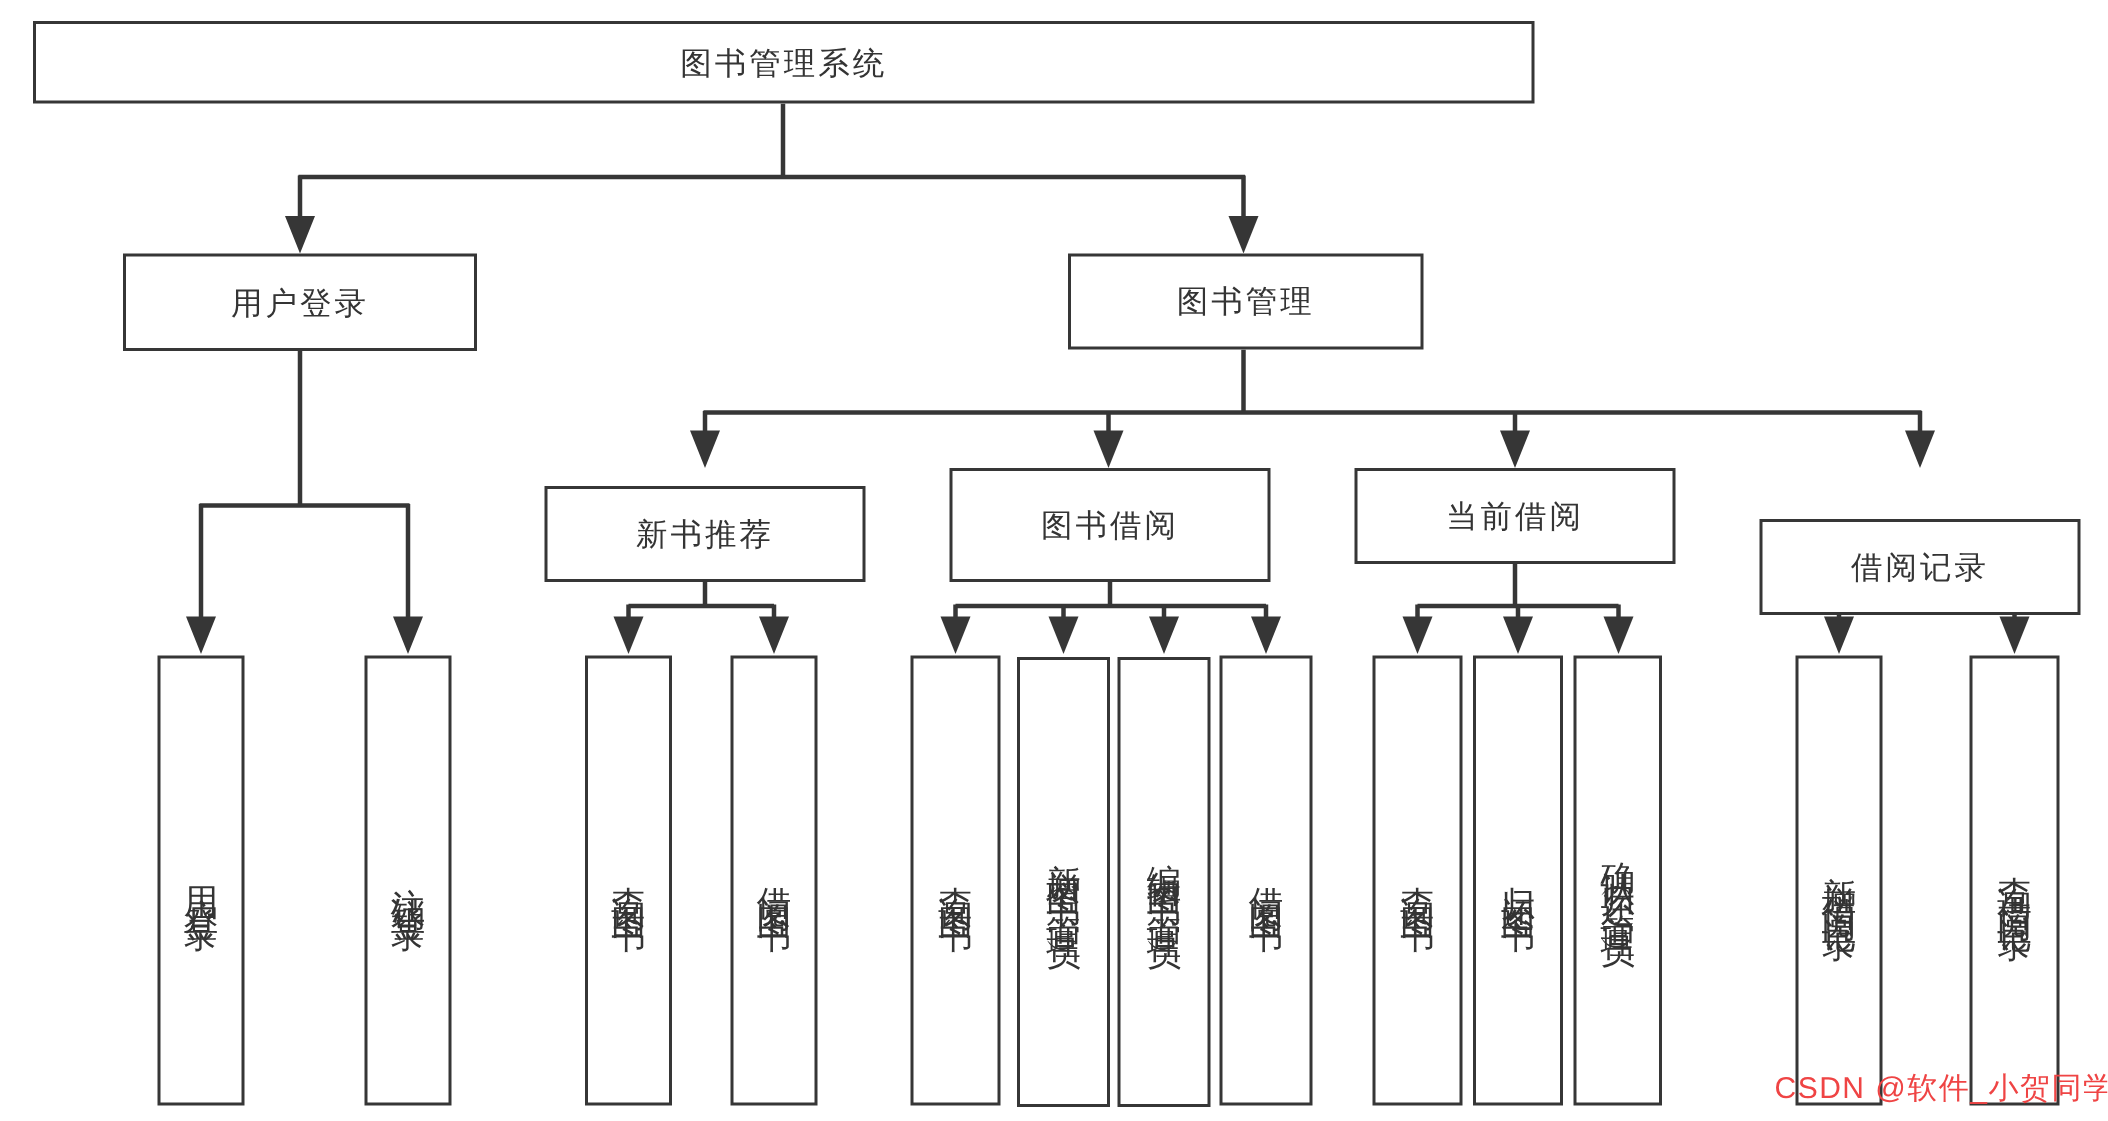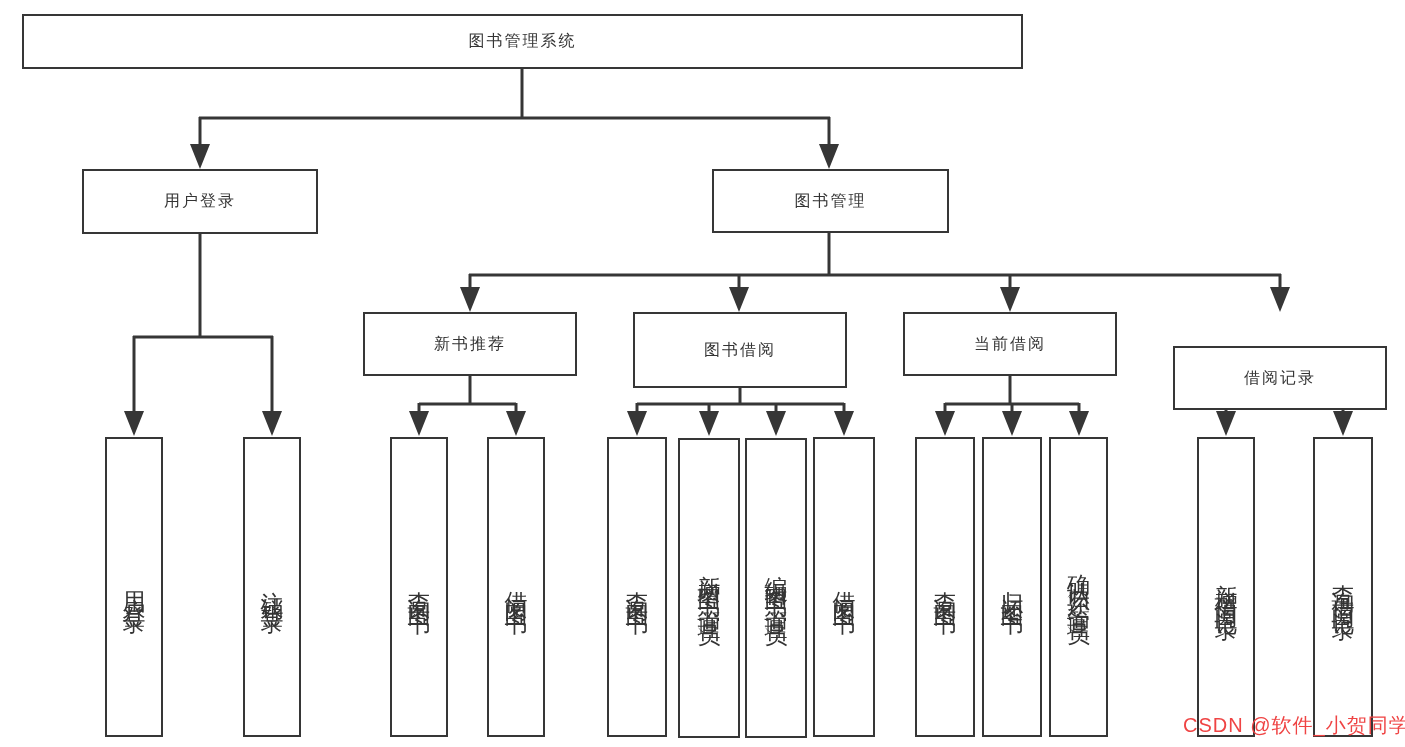--- a/index.html
+++ b/index.html
@@ -7,21 +7,21 @@
     position:relative;width:1405px;height:747px;background:#ffffff;
     font-family:"Liberation Sans","DejaVu Sans",sans-serif;color:#343434;
     overflow:hidden;
   }
   svg.connectors{position:absolute;left:0;top:0;}
   .box{
     position:absolute;background:#ffffff;border:2.5px solid #363636;
     display:flex;align-items:center;justify-content:center;
     box-sizing:border-box;text-align:center;
   }
-  .hbox{font-size:16px;letter-spacing:2px;}
+  .hbox{font-size:21px;letter-spacing:2px;}
   .vbox{
     writing-mode:vertical-rl;text-orientation:mixed;
     font-size:23px;letter-spacing:7px;line-height:1;
   }
   .watermark{
     position:absolute;left:1183px;top:712px;width:220px;
     font-size:20px;color:#ef4444;letter-spacing:1px;white-space:nowrap;
   }
 </style>
 </head>
@@ -103,21 +103,21 @@
       <line x1="1343" y1="403" x2="1343" y2="412"></line>
       <polygon points="1333,411 1353,411 1343,436" fill="#363636" stroke="none"></polygon>
     </g>
   </svg>
 
   <div class="box hbox" style="left:22px;top:14px;width:1001px;height:55px;">图书管理系统</div>
 
   <div class="box hbox" style="left:82px;top:169px;width:236px;height:65px;">用户登录</div>
   <div class="box hbox" style="left:712px;top:169px;width:237px;height:64px;">图书管理</div>
 
-  <div class="box hbox" style="left:363px;top:312px;width:214px;height:64px;">新书推荐</div>
+  <div class="box hbox" style="left:363px;top:324px;width:214px;height:64px;">新书推荐</div>
   <div class="box hbox" style="left:633px;top:312px;width:214px;height:76px;">图书借阅</div>
   <div class="box hbox" style="left:903px;top:312px;width:214px;height:64px;text-align:right;">当前借阅</div>
   <div class="box hbox" style="left:1173px;top:312px;width:214px;height:64px;margin-top:34px;">借阅记录</div>
 
   <div class="box vbox" style="left:105px;top:437px;width:58px;height:300px;">用户登录</div>
   <div class="box vbox" style="left:243px;top:437px;width:58px;height:300px;">注销登录</div>
 
   <div class="box vbox" style="left:390px;top:437px;width:58px;height:300px;">查询图书</div>
   <div class="box vbox" style="left:487px;top:437px;width:58px;height:300px;">借阅图书</div>
 

